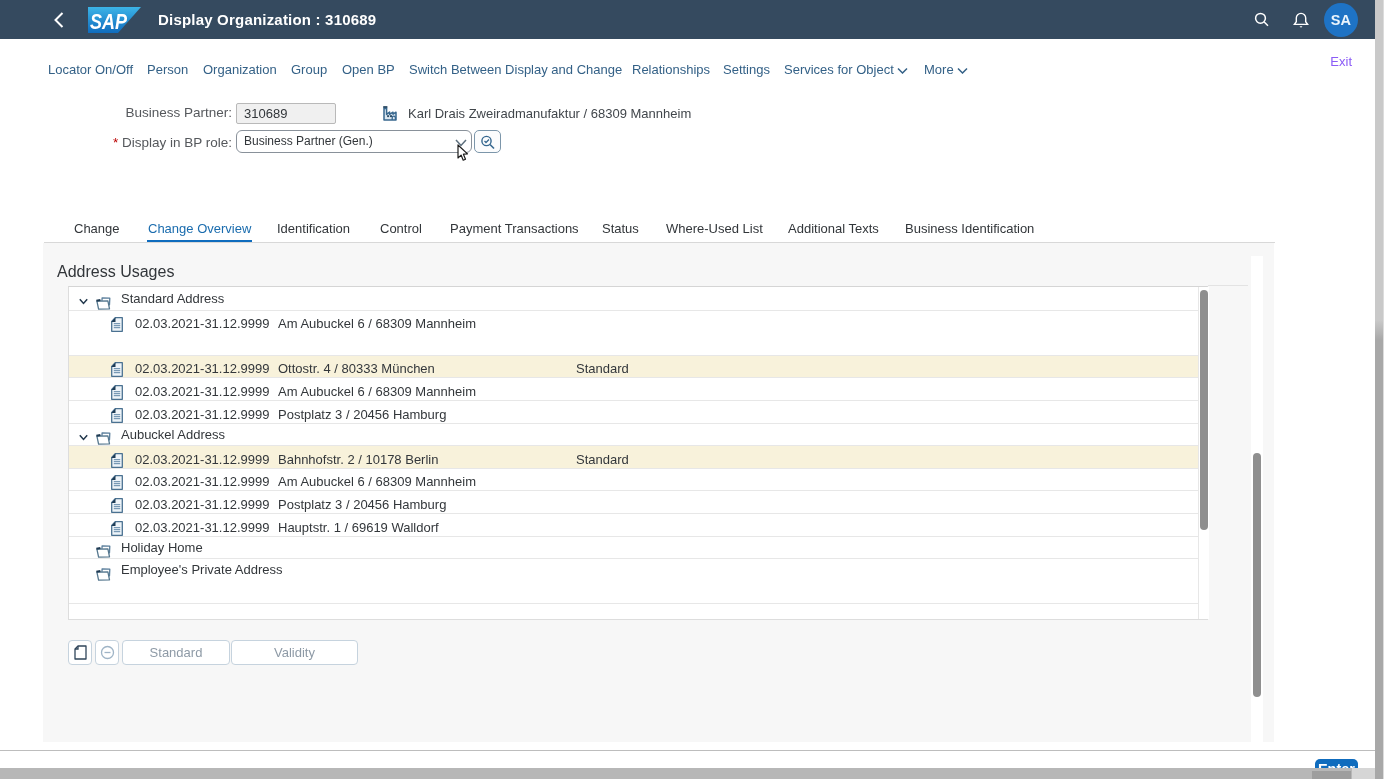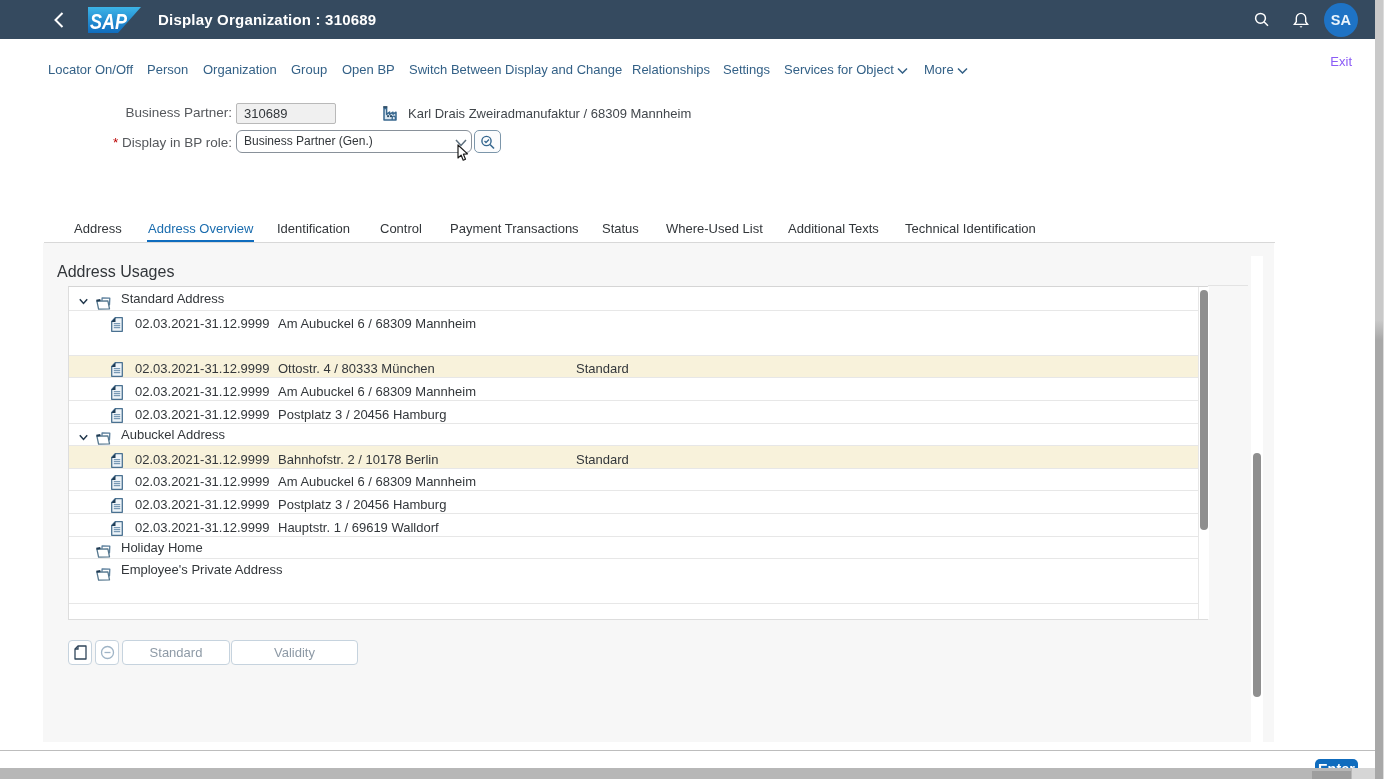--- a/index.html
+++ b/index.html
@@ -138,29 +138,29 @@
     <circle cx="6.5" cy="6" r="4.6" stroke="#35678f" stroke-width="1.4" fill="none"></circle>
     <path d="M4.5 6 l1.5 1.5 L9 4.5" stroke="#35678f" stroke-width="1.3" fill="none"></path>
     <path d="M10 9.5 L14 13.5" stroke="#35678f" stroke-width="1.6"></path>
   </svg>
 </div>
 <svg class="abs" style="left:457px;top:144px" width="13" height="19" viewBox="0 0 13 19">
   <path d="M1 1 L1 14 L4.1 11.1 L6.2 16.2 L8.5 15.2 L6.4 10.2 L10.5 9.9 Z" fill="#fff" stroke="#1b1b1b" stroke-width="1.2" stroke-linejoin="round"></path>
 </svg>
 
 <div id="tabs">
-  <span style="left:74px">Address</span>
-    <span class="tabsel" style="left:148px">Address Overview</span>
+  <span style="left:74px">Change</span>
+    <span class="tabsel" style="left:148px">Change Overview</span>
     <span style="left:277px">Identification</span>
     <span style="left:380px">Control</span>
     <span style="left:450px">Payment Transactions</span>
     <span style="left:602px">Status</span>
     <span style="left:666px">Where-Used List</span>
     <span style="left:788px">Additional Texts</span>
-    <span style="left:905px">Technical Identification</span>
+    <span style="left:905px">Business Identification</span>
 </div>
 <div id="tabstrip-border"></div>
 
 <div id="panel">
   <div id="panel-title">Address Usages</div>
   <div style="position:absolute;left:1165px;top:42px;width:40px;height:1px;background:#e3e3e3;"></div>
   <div id="tbl">
       <div class="row " style="top:0px;border-top-color:transparent;">
         <svg class="chev" width="9" height="7" viewBox="0 0 9 7">
           <path d="M0.8 1.2 L4.5 5.4 L8.2 1.2" stroke="#22384c" stroke-width="1.5" fill="none"></path>

